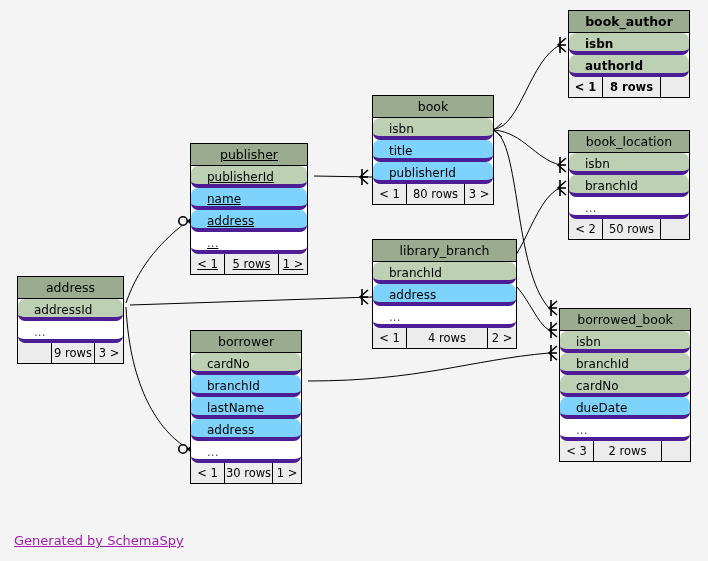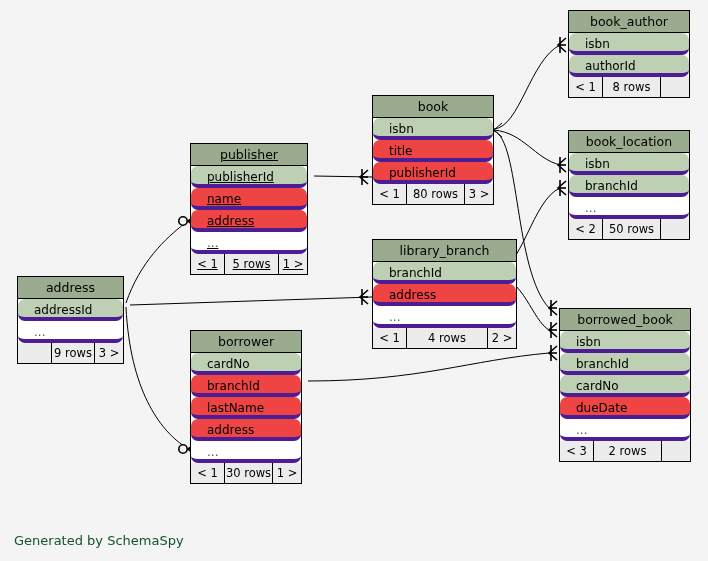--- a/index.html
+++ b/index.html
@@ -33,21 +33,21 @@
   .tbl .row{
     height:22px;line-height:22px;
     border-bottom:4px solid #4c1d95;
     padding-left:16px;
     white-space:nowrap;
     overflow:hidden;
     box-sizing:border-box;
     border-radius:7px;
   }
   .tbl .row.pk{background:#bdd0b4;}
-  .tbl .row.col{background:#ef4444;}
+  .tbl .row.col{background:#7dd3fc;}
   .tbl .row.more{background:#ffffff;color:#555;font-size:12px;}
   .tbl .foot{
     display:flex;
     height:20px;
     box-sizing:border-box;
   }
   .tbl .foot .fc{
     background:#ececec;
     border-right:1px solid #000;
     text-align:center;
@@ -58,22 +58,23 @@
     white-space:nowrap;
   }
   .tbl .foot .fc:last-child{border-right:none;}
   .tbl .foot .fc.l{flex:0 0 34px;}
   .tbl .foot .fc.m{flex:1 1 auto;}
   .tbl .foot .fc.r{flex:0 0 28px;}
   .credit{
     position:absolute;
     left:14px;top:533px;
     font-size:13px;
-    color:#14532d;
-    white-space:nowrap;
+    color:#a21caf;
+    white-space:nowrap;
+    text-decoration:underline;
   }
 </style>
 </head>
 <body>
 
 <div id="canvas">
 
   <svg class="edges" viewBox="0 0 708 561" xmlns="http://www.w3.org/2000/svg">
     <g fill="none" stroke="#000" stroke-width="1">
 
@@ -141,21 +142,21 @@
       <circle cx="183" cy="449" r="4.2" fill="#f4f4f4"></circle>
     </g>
 
     <g stroke="#000" stroke-width="1" fill="none">
       <path d="M494,130 L502,123 M494,130 L502,137"></path>
       <path d="M494,273 L502,266 M494,273 L502,280"></path>
       <path d="M124,305 L116,298 M124,305 L116,312"></path>
     </g>
   </svg>
 
-  <div class="tbl" style="left:568px;top:10px;width:122px;">
+  <div class="tbl" style="left:568px;top:10px;width:122px;font-weight:bold;">
     <div class="hdr">book_author</div>
     <div class="row pk">isbn</div>
     <div class="row pk">authorId</div>
     <div class="foot">
       <div class="fc l">&lt; 1</div>
       <div class="fc m">8 rows</div>
       <div class="fc r"></div>
     </div>
   </div>
 

